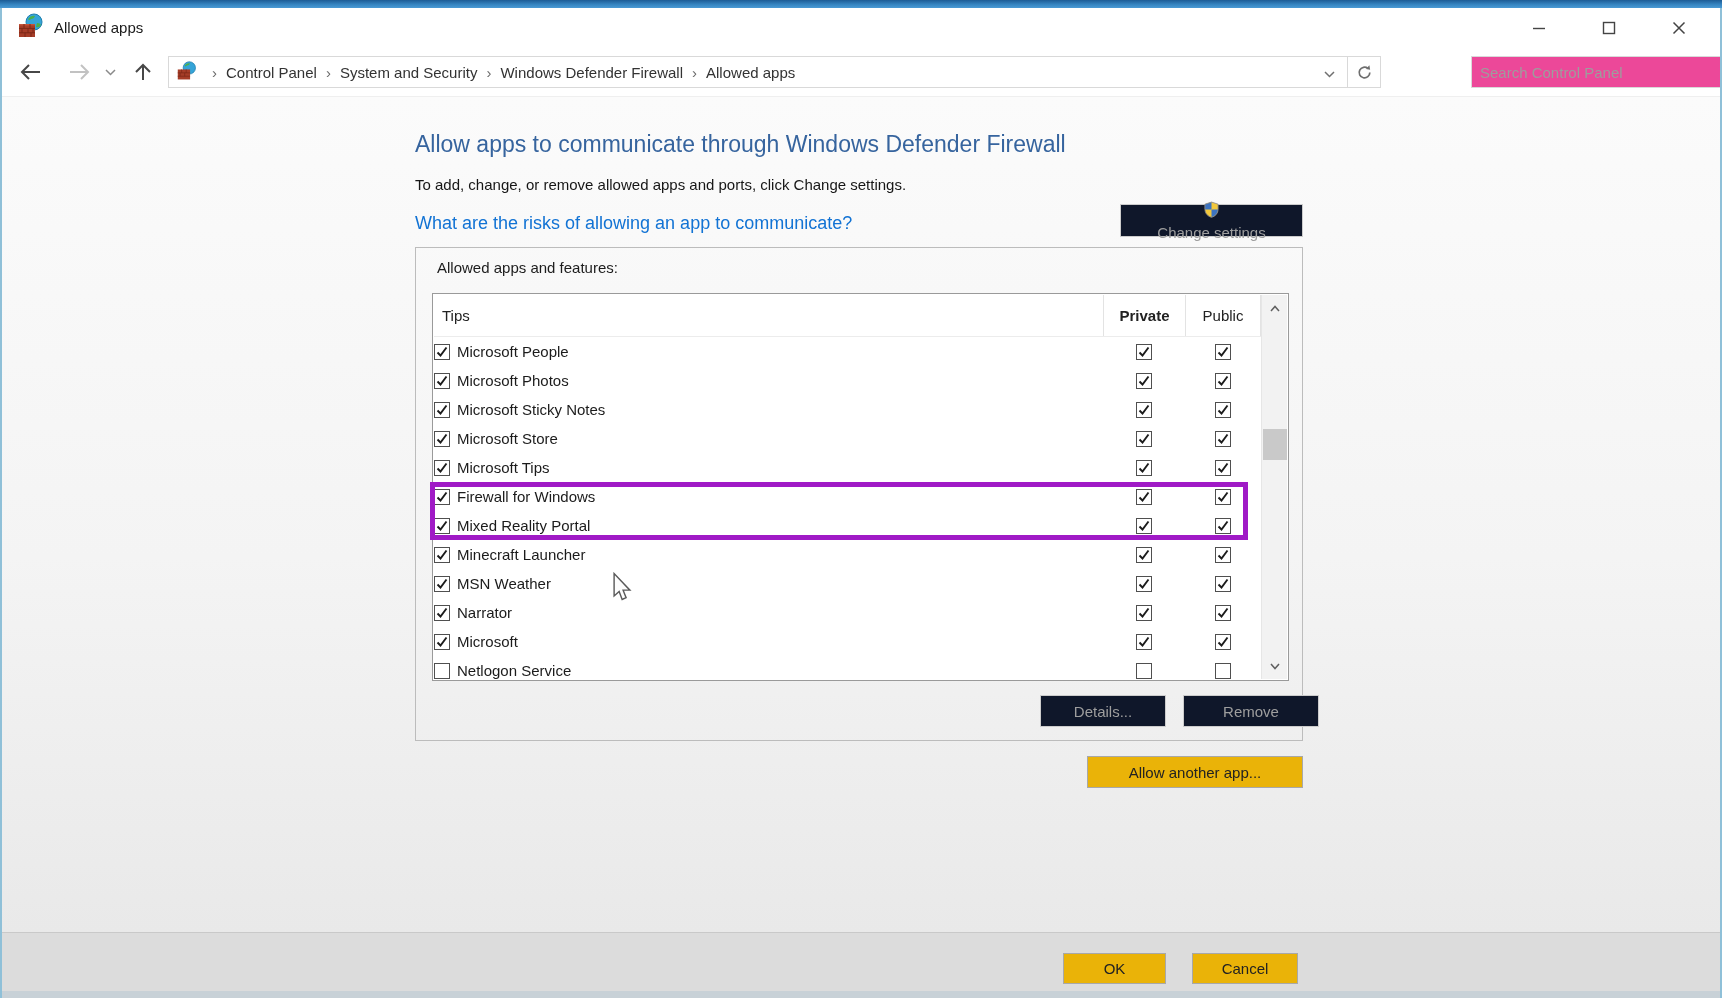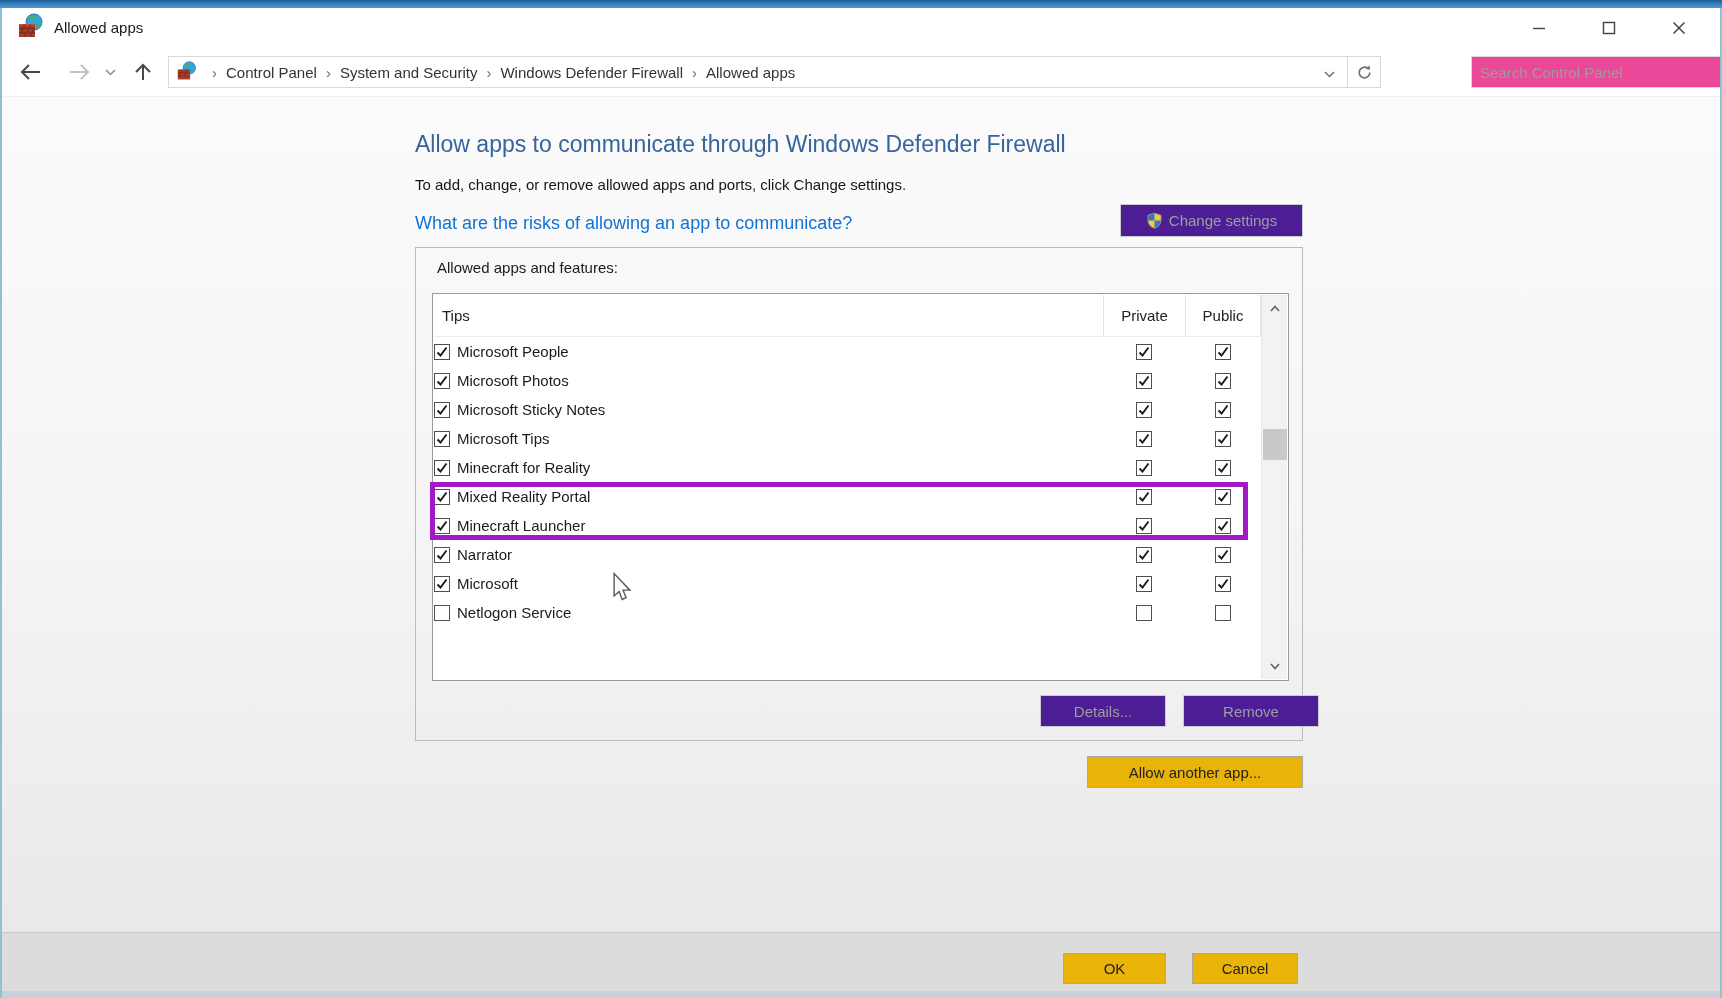--- a/index.html
+++ b/index.html
@@ -45,38 +45,38 @@
                 background:linear-gradient(180deg,#fbfbfb 0%,#f4f4f4 55%,#e9e9e9 100%); }
   .footer-strip { position:absolute; left:0; right:0; top:932px; height:59px; background:#dcdcdc; border-top:1px solid #c9c9c9; }
   .bottom-edge { position:absolute; left:0; right:0; bottom:0; height:7px; background:#c8d1d7; }
 
   
   .page-heading { position:absolute; left:415px; top:131px; font-size:23px; color:#36649e; }
   .page-instruction { position:absolute; left:415px; top:176px; font-size:15px; color:#161616; }
   .risks-link { position:absolute; left:415px; top:213px; font-size:18px; color:#1273d4; text-decoration:none; }
 
   .btn { display:flex; align-items:center; justify-content:center; font-size:15px; cursor:default; }
-  .btn-disabled { background:#4c1d95; border:1px solid #cccccc; color:#9e9e9e; }
+  .btn-disabled { background:#0f172a; border:1px solid #cccccc; color:#9e9e9e;flex-direction:column; }
   .btn-enabled { background:#eab308; border:1px solid #a8a8a8; color:#222; }
   .change-settings { position:absolute; left:1120px; top:204px; width:183px; height:33px; gap:6px; }
   .details-btn { position:absolute; left:1040px; top:695px; width:126px; height:32px; }
   .remove-btn { position:absolute; left:1183px; top:695px; width:136px; height:32px; }
   .allow-btn { position:absolute; left:1087px; top:756px; width:216px; height:32px; }
   .ok-btn { position:absolute; left:1063px; top:953px; width:103px; height:31px; }
   .cancel-btn { position:absolute; left:1192px; top:953px; width:106px; height:31px; }
 
   .group-box { position:absolute; left:415px; top:247px; width:888px; height:494px; border:1px solid #bcbcbc; }
   .list-label { position:absolute; left:437px; top:259px; font-size:15px; color:#1c1c1c; }
 
   .list-box { position:absolute; left:432px; top:293px; width:857px; height:388px; background:#fff; border:1px solid #9a9a9a; overflow:hidden; }
   .list-inner { position:absolute; left:1px; top:1px; right:27px; bottom:1px; overflow:hidden; }
   .list-header { display:flex; height:42px; align-items:center; border-bottom:1px solid #ececec; }
   .h-name { flex:1; padding-left:8px; color:#222; }
   .h-col { display:flex; align-items:center; justify-content:center; height:100%; color:#222; border-left:1px solid #e3e3e3; }
-  .h-private { width:82px; }
+  .h-private { width:82px;font-weight:bold; }
   .h-public { width:76px; border-right:1px solid #e3e3e3; }
 
   .app-row { display:flex; align-items:center; height:29px; padding-left:0; }
   .cb { width:16px; height:16px; border:1px solid #4f4f4f; background:#fff; flex:none;
         display:flex; align-items:center; justify-content:center; }
   .ck { width:12px; height:12px; display:block; }
   .app-name { margin-left:7px; white-space:nowrap; color:#1b1b1b; }
   .spacer { flex:1; }
   .colp,.colq { display:flex; align-items:center; justify-content:center; flex:none; }
   .colp { width:82px; } .colq { width:76px; }
@@ -320,20 +320,43 @@
                 </svg>
               </span>
             </span>
           </div>
           <div class="app-row">
             <span class="cb">
               <svg class="ck" viewBox="0 0 12 12">
                 <polyline points="1.5,6.5 4.5,9.5 10.5,1.5" fill="none" stroke="#1b1b1b" stroke-width="1.9"></polyline>
               </svg>
             </span>
+            <span class="app-name">Microsoft Store</span>
+            <span class="spacer"></span>
+            <span class="colp">
+              <span class="cb">
+                <svg class="ck" viewBox="0 0 12 12">
+                  <polyline points="1.5,6.5 4.5,9.5 10.5,1.5" fill="none" stroke="#1b1b1b" stroke-width="1.9"></polyline>
+                </svg>
+              </span>
+            </span>
+            <span class="colq">
+              <span class="cb">
+                <svg class="ck" viewBox="0 0 12 12">
+                  <polyline points="1.5,6.5 4.5,9.5 10.5,1.5" fill="none" stroke="#1b1b1b" stroke-width="1.9"></polyline>
+                </svg>
+              </span>
+            </span>
+          </div>
+          <div class="app-row">
+            <span class="cb">
+              <svg class="ck" viewBox="0 0 12 12">
+                <polyline points="1.5,6.5 4.5,9.5 10.5,1.5" fill="none" stroke="#1b1b1b" stroke-width="1.9"></polyline>
+              </svg>
+            </span>
             <span class="app-name">Microsoft Tips</span>
             <span class="spacer"></span>
             <span class="colp">
               <span class="cb">
                 <svg class="ck" viewBox="0 0 12 12">
                   <polyline points="1.5,6.5 4.5,9.5 10.5,1.5" fill="none" stroke="#1b1b1b" stroke-width="1.9"></polyline>
                 </svg>
               </span>
             </span>
             <span class="colq">
@@ -343,21 +366,21 @@
                 </svg>
               </span>
             </span>
           </div>
           <div class="app-row">
             <span class="cb">
               <svg class="ck" viewBox="0 0 12 12">
                 <polyline points="1.5,6.5 4.5,9.5 10.5,1.5" fill="none" stroke="#1b1b1b" stroke-width="1.9"></polyline>
               </svg>
             </span>
-            <span class="app-name">Minecraft for Reality</span>
+            <span class="app-name">Firewall for Windows</span>
             <span class="spacer"></span>
             <span class="colp">
               <span class="cb">
                 <svg class="ck" viewBox="0 0 12 12">
                   <polyline points="1.5,6.5 4.5,9.5 10.5,1.5" fill="none" stroke="#1b1b1b" stroke-width="1.9"></polyline>
                 </svg>
               </span>
             </span>
             <span class="colq">
               <span class="cb">
@@ -390,20 +413,43 @@
               </span>
             </span>
           </div>
           <div class="app-row">
             <span class="cb">
               <svg class="ck" viewBox="0 0 12 12">
                 <polyline points="1.5,6.5 4.5,9.5 10.5,1.5" fill="none" stroke="#1b1b1b" stroke-width="1.9"></polyline>
               </svg>
             </span>
             <span class="app-name">Minecraft Launcher</span>
+            <span class="spacer"></span>
+            <span class="colp">
+              <span class="cb">
+                <svg class="ck" viewBox="0 0 12 12">
+                  <polyline points="1.5,6.5 4.5,9.5 10.5,1.5" fill="none" stroke="#1b1b1b" stroke-width="1.9"></polyline>
+                </svg>
+              </span>
+            </span>
+            <span class="colq">
+              <span class="cb">
+                <svg class="ck" viewBox="0 0 12 12">
+                  <polyline points="1.5,6.5 4.5,9.5 10.5,1.5" fill="none" stroke="#1b1b1b" stroke-width="1.9"></polyline>
+                </svg>
+              </span>
+            </span>
+          </div>
+          <div class="app-row">
+            <span class="cb">
+              <svg class="ck" viewBox="0 0 12 12">
+                <polyline points="1.5,6.5 4.5,9.5 10.5,1.5" fill="none" stroke="#1b1b1b" stroke-width="1.9"></polyline>
+              </svg>
+            </span>
+            <span class="app-name">MSN Weather</span>
             <span class="spacer"></span>
             <span class="colp">
               <span class="cb">
                 <svg class="ck" viewBox="0 0 12 12">
                   <polyline points="1.5,6.5 4.5,9.5 10.5,1.5" fill="none" stroke="#1b1b1b" stroke-width="1.9"></polyline>
                 </svg>
               </span>
             </span>
             <span class="colq">
               <span class="cb">

